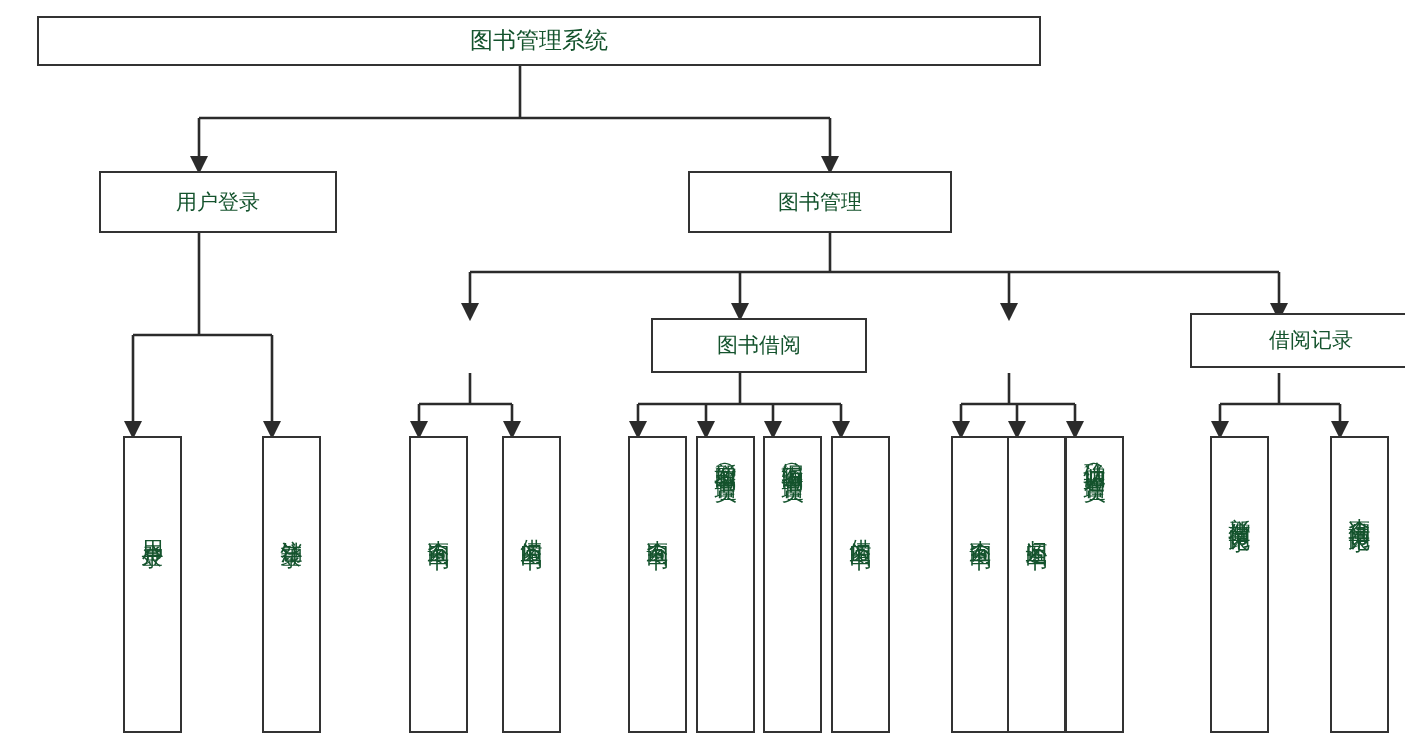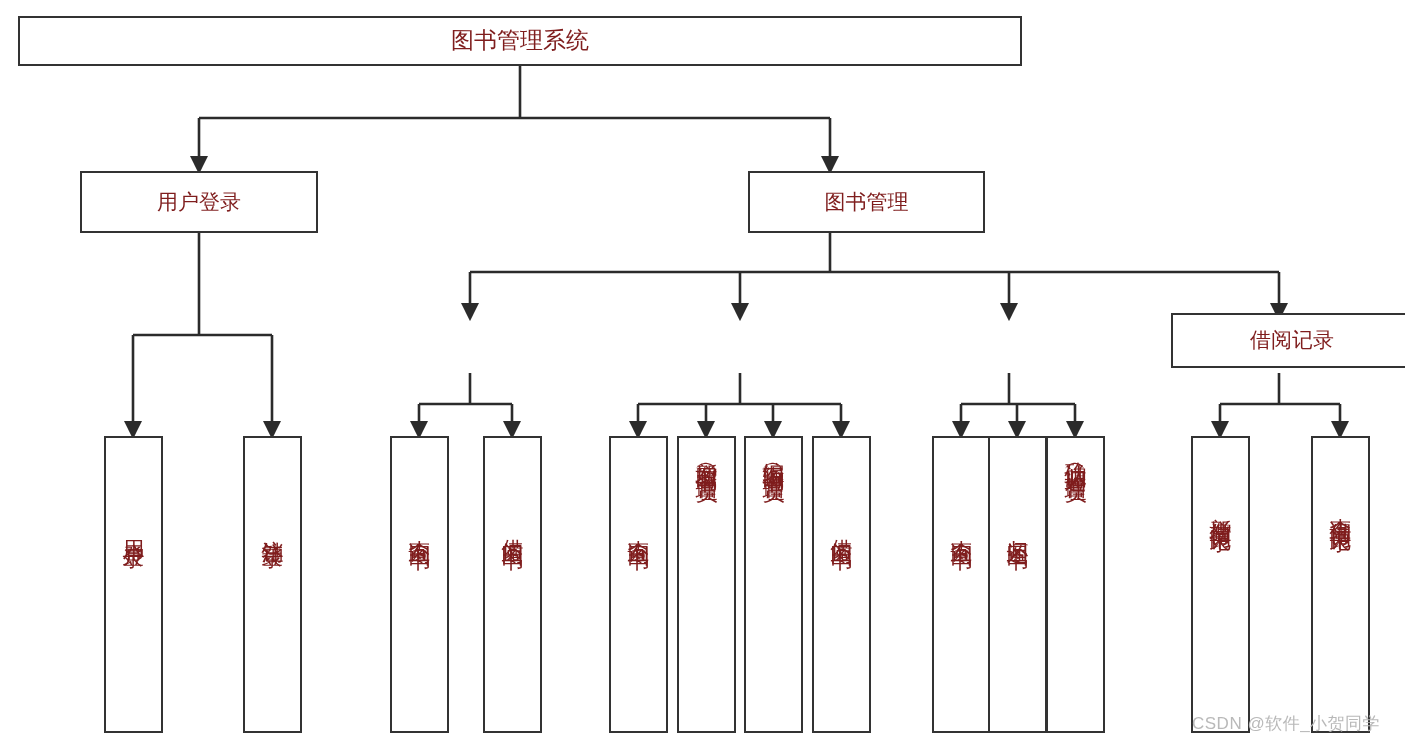--- a/index.html
+++ b/index.html
@@ -14,38 +14,39 @@
   svg.edges{position:absolute;left:0;top:0;width:1405px;height:747px;pointer-events:none;}
 
   .node{
     position:absolute;
     box-sizing:border-box;
     background:#ffffff;
     border:2.5px solid #333333;
     display:flex;
     align-items:center;
     justify-content:center;
-    color:#7f1d1d;
+    color:#14532d;
+    margin-left:19px;
   }
   .node .lbl{
     display:block;
     text-align:center;
     line-height:1.18;
     white-space:nowrap;
   }
 
   
   .n-root{left:18px;top:16px;width:1004px;height:50px;}
   .n-root .lbl{font-size:23px;}
 
   
   .lvl2{height:62px;}
   .lvl2 .lbl{font-size:21px;}
   .n-login{left:80px;top:171px;width:238px;}
-  .n-books{left:748px;top:171px;width:237px;}
+  .n-books{left:669px;top:171px;width:264px;}
 
   
   .lvl3{height:55px;}
   .lvl3 .lbl{font-size:21px;}
   .n-newrec{left:362px;top:318px;width:216px;}
   .n-borrow{left:632px;top:318px;width:216px;}
   .n-current{left:901px;top:318px;width:217px;}
   .n-history{left:1171px;top:313px;width:242px;}
 
   
@@ -147,20 +148,23 @@
     <span class="lbl">图书管理系统</span>
   </div>
 
   <div class="node lvl2 n-login">
     <span class="lbl">用户登录</span>
   </div>
   <div class="node lvl2 n-books">
     <span class="lbl">图书管理</span>
   </div>
 
+  <div class="node lvl3 n-borrow">
+    <span class="lbl">图书借阅</span>
+  </div>
   <div class="node lvl3 n-history">
     <span class="lbl">借阅记录</span>
   </div>
 
   <div class="node leaf lf1 mid">
     <span class="lbl">用户登录</span>
   </div>
   <div class="node leaf lf2 mid">
     <span class="lbl">注销登录</span>
   </div>
@@ -191,14 +195,13 @@
   <div class="node leaf lf11">
     <span class="lbl">确认归还（管理员）</span>
   </div>
   <div class="node leaf lf12 mid2">
     <span class="lbl">新增借阅记录</span>
   </div>
   <div class="node leaf lf13 mid2">
     <span class="lbl">查询借阅记录</span>
   </div>
 
-  <div class="watermark">CSDN @软件_小贺同学</div>
 </div>
 
 </body></html>

